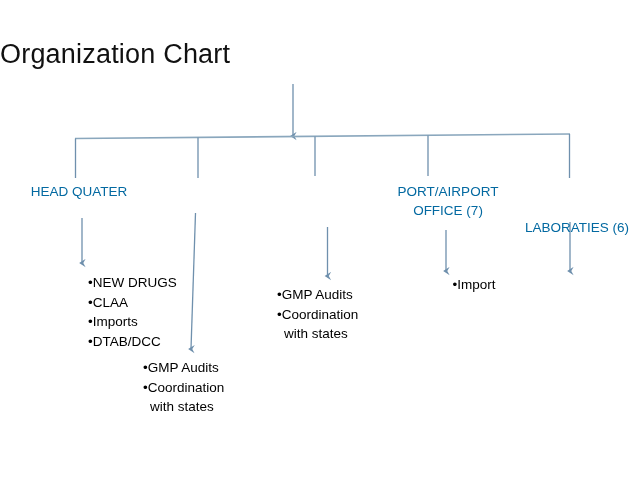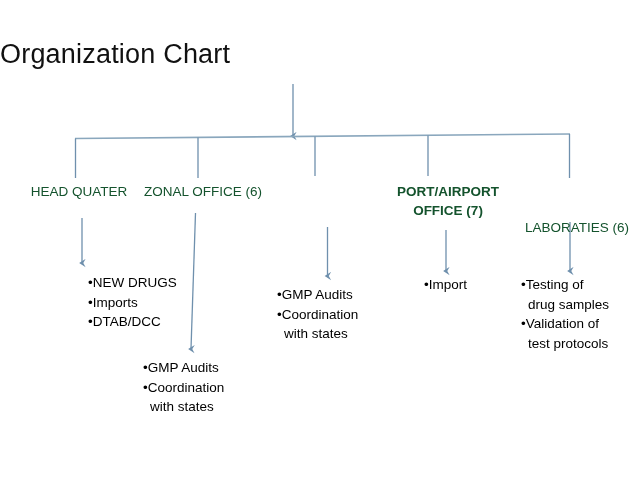--- a/index.html
+++ b/index.html
@@ -36,21 +36,21 @@
     top: 0;
     width: 638px;
     height: 479px;
     pointer-events: none;
   }
   .node-label {
     position: absolute;
     text-align: center;
     font-size: 13.5px;
     line-height: 19px;
-    color: #14532d;
+    color: #0369a1;
   }
   .bullet-list {
     position: absolute;
     font-size: 13.5px;
     line-height: 19.5px;
     color: #000000;
   }
   .bullet-list .bullet-row {
     display: block;
     white-space: pre-wrap;
@@ -61,28 +61,28 @@
   }
   .bullet-list .bullet-row .cont {
     display: block;
     padding-left: 7px;
   }
 
   
   #label-head      { left: 16px;  top: 182px; width: 126px; }
   #label-zonal     { left: 139px; top: 182px; width: 128px; }
   #label-subzonal  { left: 268px; top: 182px; width: 118px; }
-  #label-port      { left: 386px; top: 182px; width: 124px; font-weight: bold; }
+  #label-port      { left: 386px; top: 182px; width: 124px; }
   #label-lab       { left: 516px; top: 182px; width: 122px; margin-top: 36px; }
 
   
   #list-head       { left: 40px;  top: 273px; width: 118px; margin-left: 48px; }
   #list-zonal      { left: 143px; top: 358px; width: 120px; }
   #list-subzonal   { left: 277px; top: 285px; width: 120px; }
-  #list-port       { left: 424px; top: 275px; width: 100px; }
+  #list-port       { left: 424px; top: 275px; width: 100px; text-align: center; }
   #list-lab        { left: 521px; top: 275px; width: 112px; }
 </style>
 </head>
 <body>
 
 <div id="slide">
 
   <div id="chart-title">Organization Chart</div>
 
   <svg class="connector-layer" width="638" height="479" viewBox="0 0 638 479" xmlns="http://www.w3.org/2000/svg">
@@ -104,48 +104,44 @@
 
     <line x1="82" y1="218" x2="82" y2="263" stroke="#6f90ad" stroke-width="1.3" marker-end="url(#arrowhead)"></line>
     <line x1="195.5" y1="213" x2="191" y2="349" stroke="#6f90ad" stroke-width="1.3" marker-end="url(#arrowhead)"></line>
     <line x1="327.5" y1="227" x2="327.5" y2="276" stroke="#6f90ad" stroke-width="1.3" marker-end="url(#arrowhead)"></line>
     <line x1="446" y1="230" x2="446" y2="271" stroke="#6f90ad" stroke-width="1.3" marker-end="url(#arrowhead)"></line>
     <line x1="570" y1="222" x2="570" y2="271" stroke="#6f90ad" stroke-width="1.3" marker-end="url(#arrowhead)"></line>
   </svg>
 
   <div class="node-label" id="label-head">HEAD QUATER</div>
 
-  <div class="node-label" id="label-zonal">ZONAL OFFICE (6)</div>
 
 
   <div class="node-label" id="label-port">
     <span>PORT/AIRPORT</span><br>
     <span>OFFICE (7)</span>
   </div>
 
   <div class="node-label" id="label-lab">LABORATIES (6)</div>
 
   <div class="bullet-list" id="list-head">
     <span class="bullet-row"><span class="dot">•</span><span>NEW DRUGS</span></span>
+    <span class="bullet-row"><span class="dot">•</span><span>CLAA</span></span>
     <span class="bullet-row"><span class="dot">•</span><span>Imports</span></span>
     <span class="bullet-row"><span class="dot">•</span><span>DTAB/DCC</span></span>
   </div>
 
   <div class="bullet-list" id="list-zonal">
     <span class="bullet-row"><span class="dot">•</span><span>GMP Audits</span></span>
     <span class="bullet-row"><span class="dot">•</span><span>Coordination</span><span class="cont">with states</span></span>
   </div>
 
   <div class="bullet-list" id="list-subzonal">
     <span class="bullet-row"><span class="dot">•</span><span>GMP Audits</span></span>
     <span class="bullet-row"><span class="dot">•</span><span>Coordination</span><span class="cont">with states</span></span>
   </div>
 
   <div class="bullet-list" id="list-port">
     <span class="bullet-row"><span class="dot">•</span><span>Import</span></span>
   </div>
 
-  <div class="bullet-list" id="list-lab">
-    <span class="bullet-row"><span class="dot">•</span><span>Testing of</span><span class="cont">drug samples</span></span>
-    <span class="bullet-row"><span class="dot">•</span><span>Validation of</span><span class="cont">test protocols</span></span>
-  </div>
 
 </div>
 
 </body></html>

